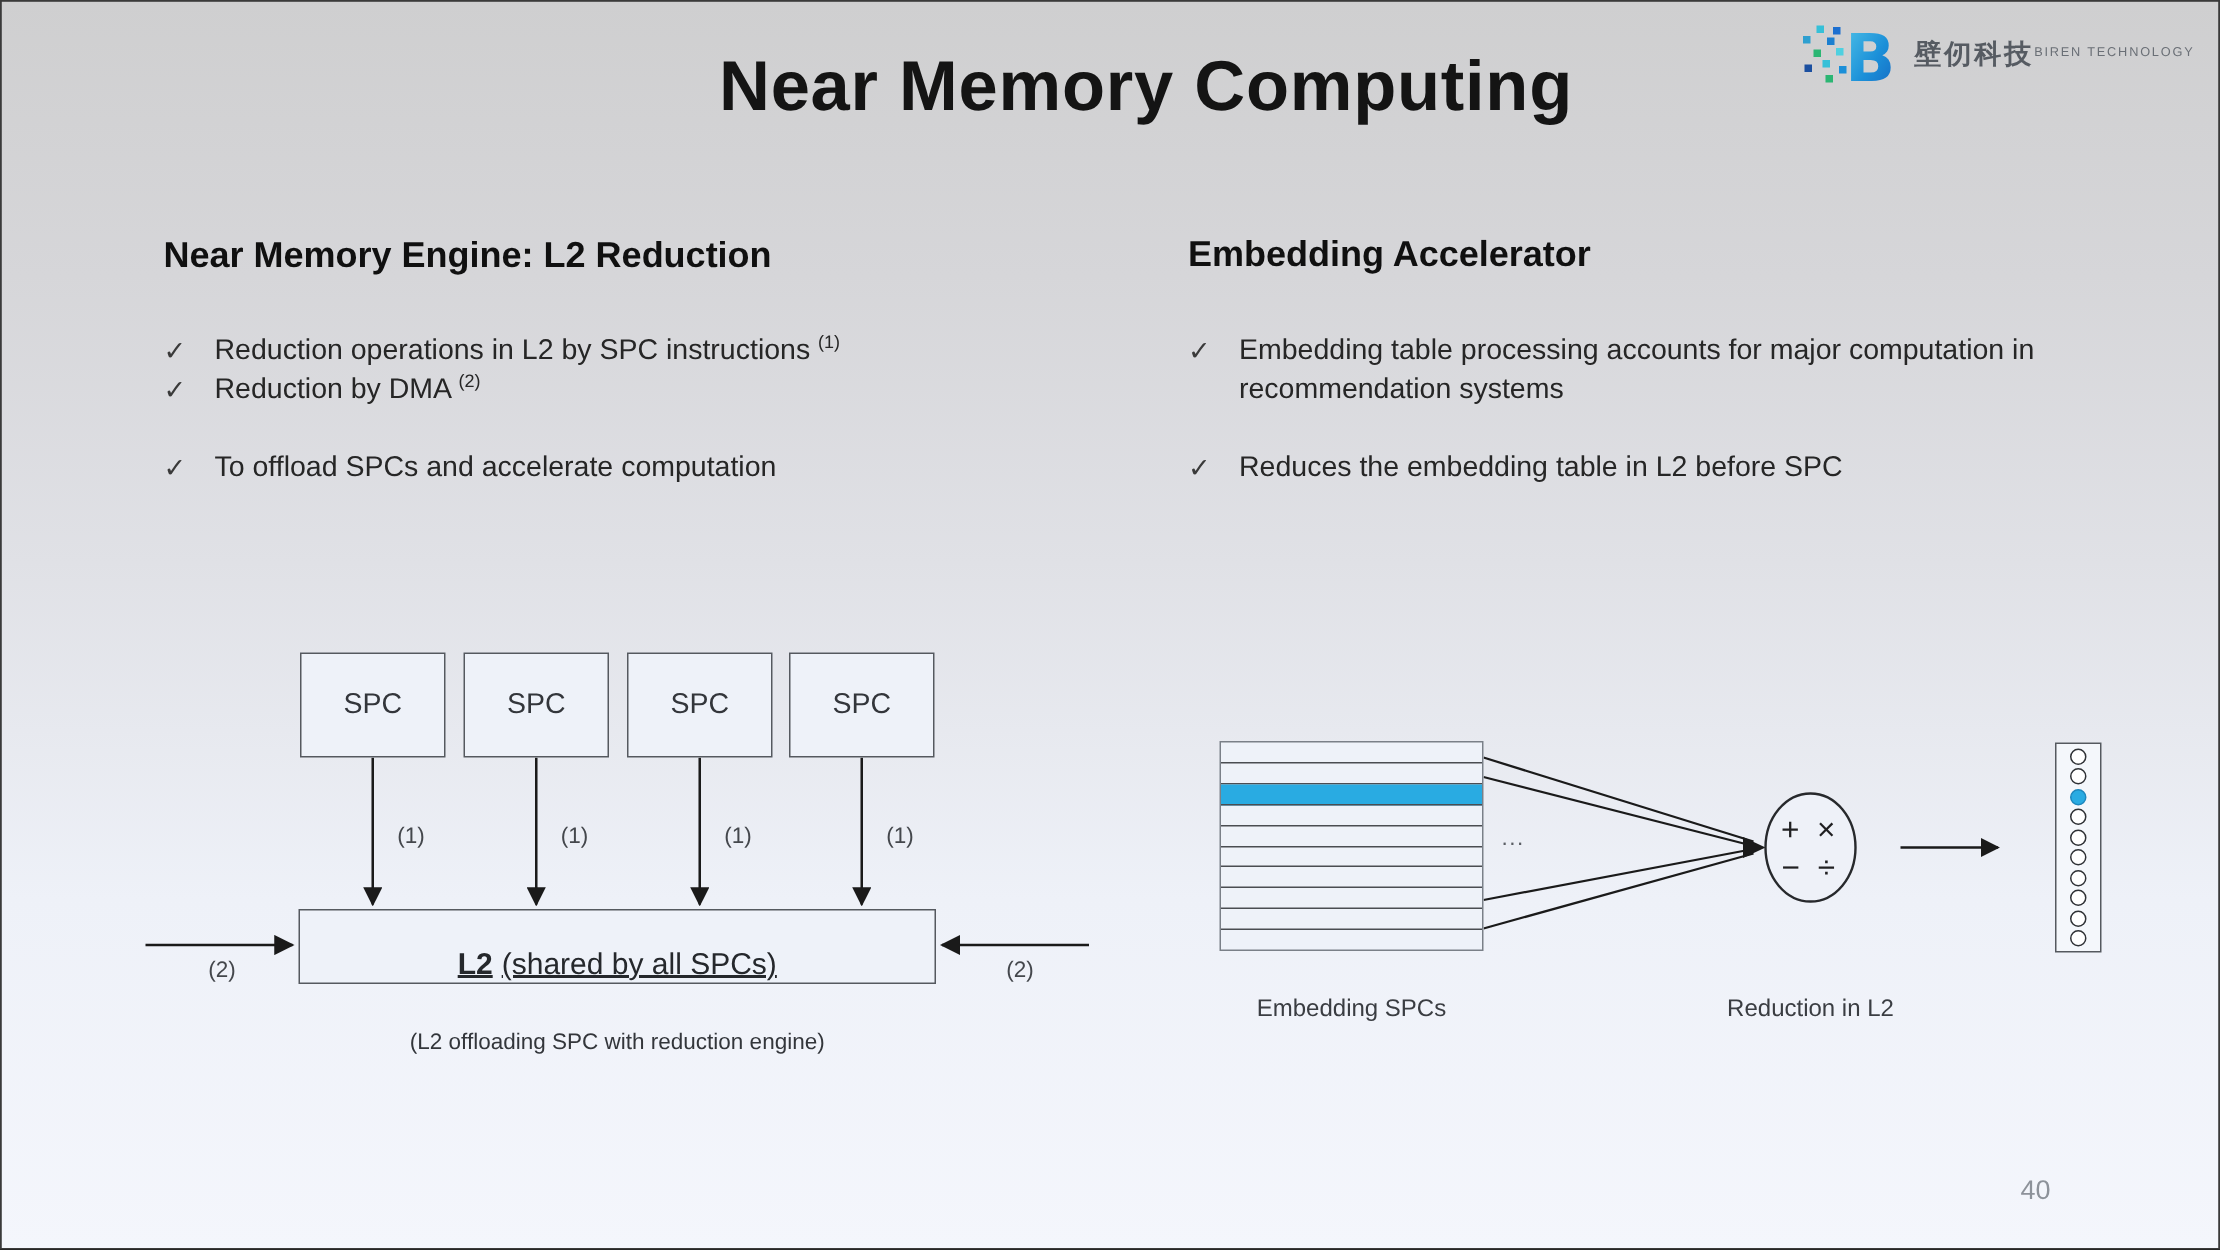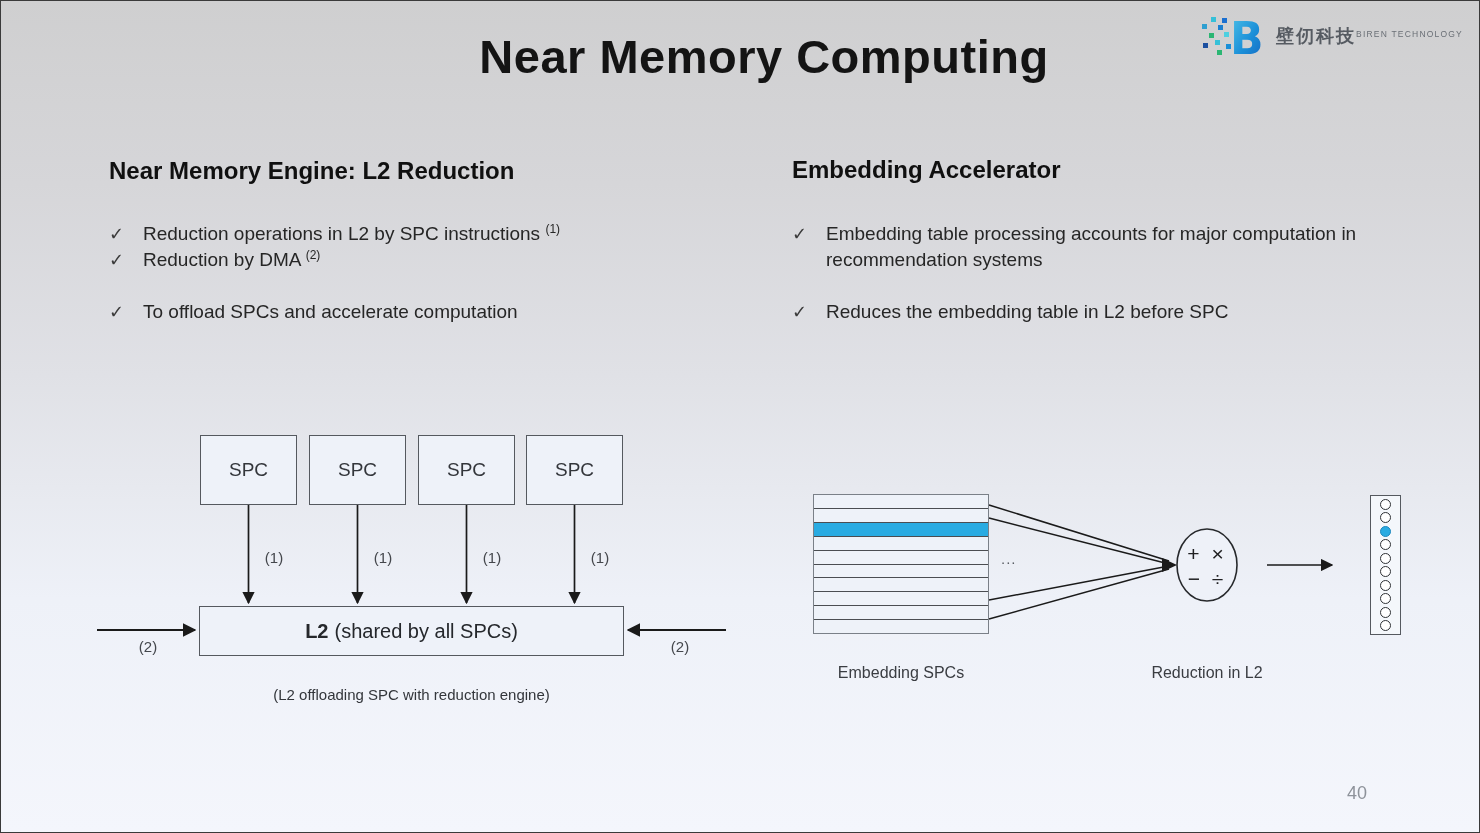--- a/index.html
+++ b/index.html
@@ -38,22 +38,22 @@
   .spc-box{
     width:97px;height:70px;top:434px;
     box-sizing:border-box;border:1px solid #55595f;background:#eef2f9;
     display:flex;align-items:center;justify-content:center;
     font-size:19px;color:#33363b;
   }
   .arrow-label{font-size:15px;color:#44474c;width:26px;text-align:center;top:548px;}
   .l2-box{
     left:198px;top:605px;width:425px;height:50px;
     box-sizing:border-box;border:1px solid #55595f;background:#eef2f9;
-    display:flex;align-items:center;justify-content:center;
-    font-size:20px;color:#25282c;
+    display:flex;align-items:flex-end;justify-content:center;
+    font-size:20px;color:#25282c;text-decoration:underline;
   }
   .l2-box b{font-weight:bold;margin-right:6px;}
   .side-label{font-size:15px;color:#44474c;width:28px;text-align:center;top:637px;}
   .diagram-caption{left:198px;top:685px;width:425px;text-align:center;font-size:15px;color:#33363b;}
   
   .emb-table{
     left:812px;top:493px;width:176px;height:140px;
     box-sizing:border-box;border:1.5px solid #7a8088;background:#eef2f9;
     display:flex;flex-direction:column;
   }

